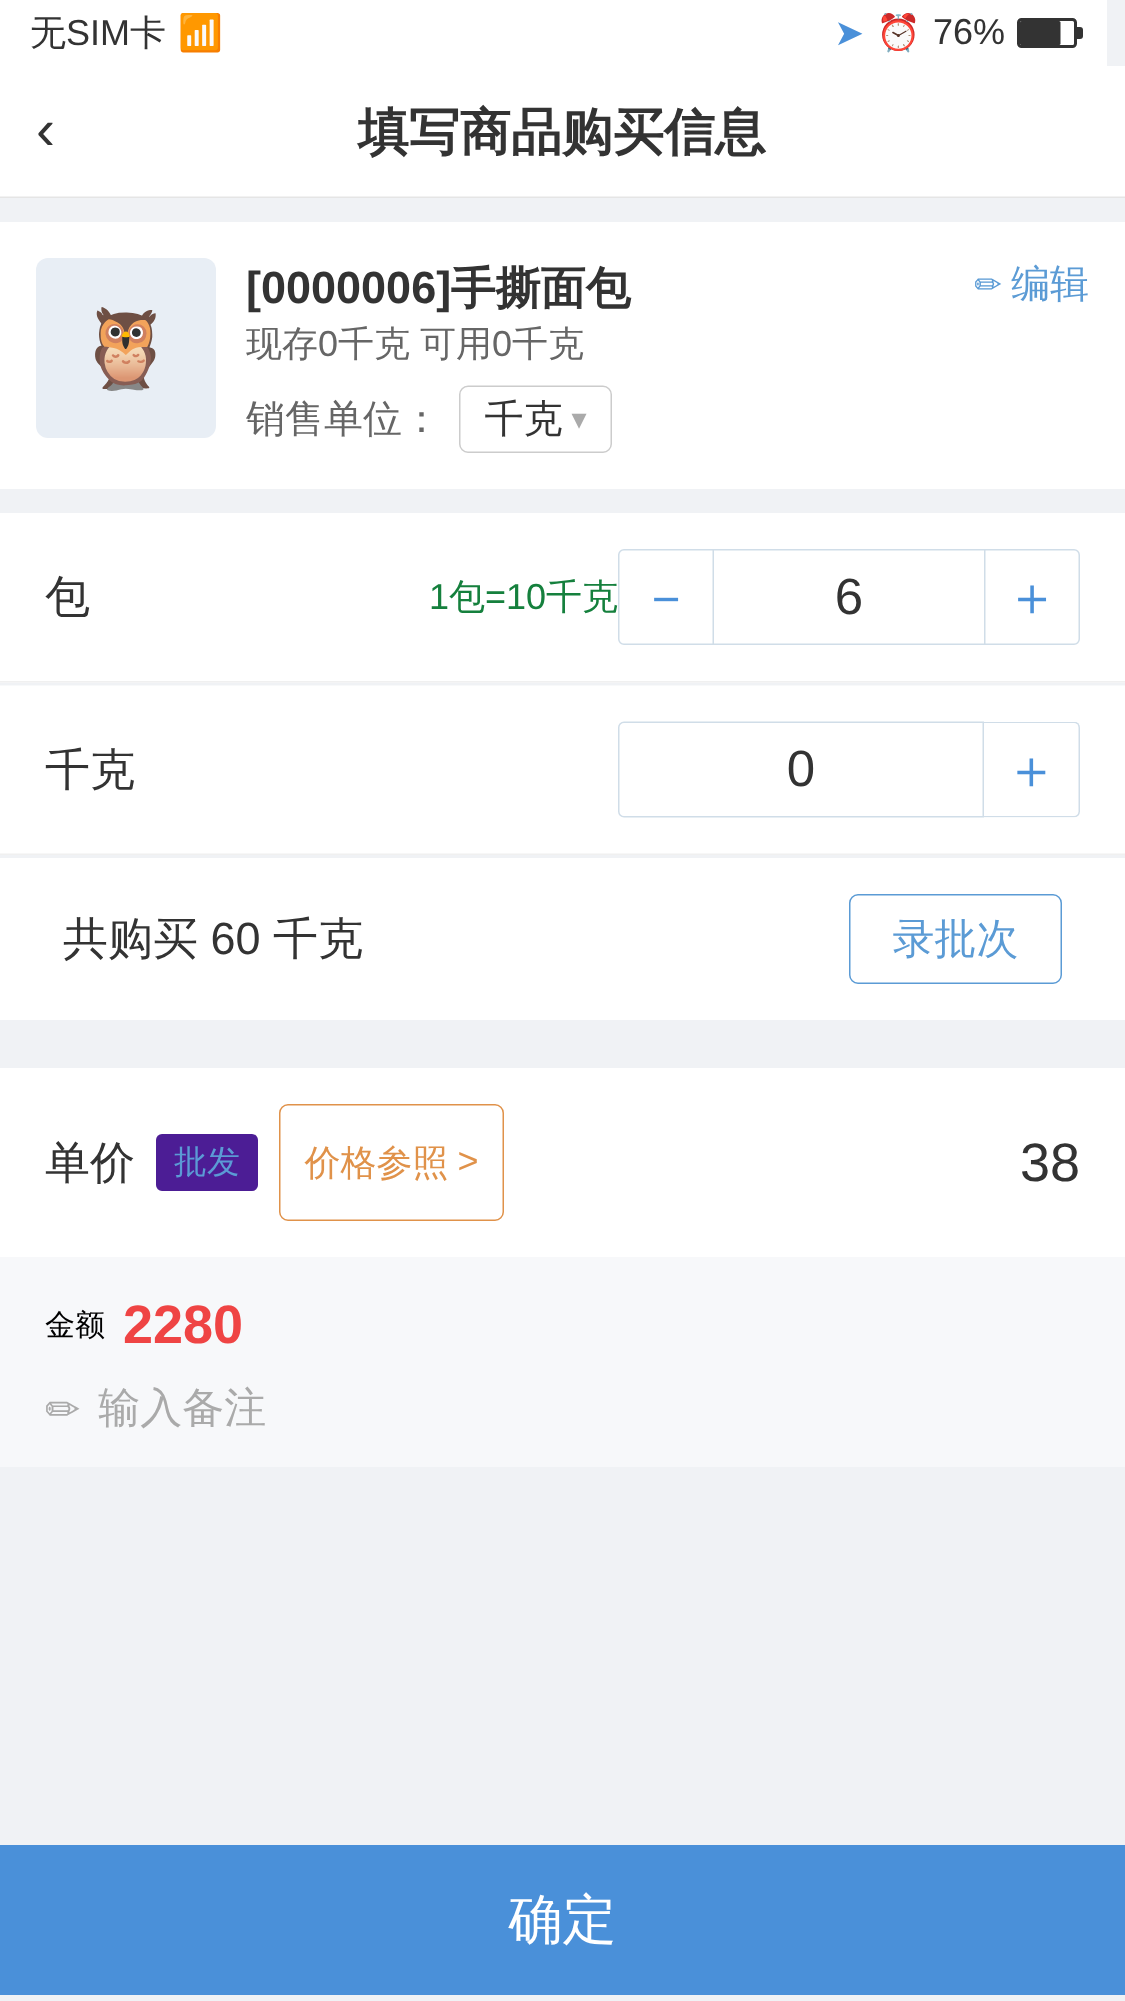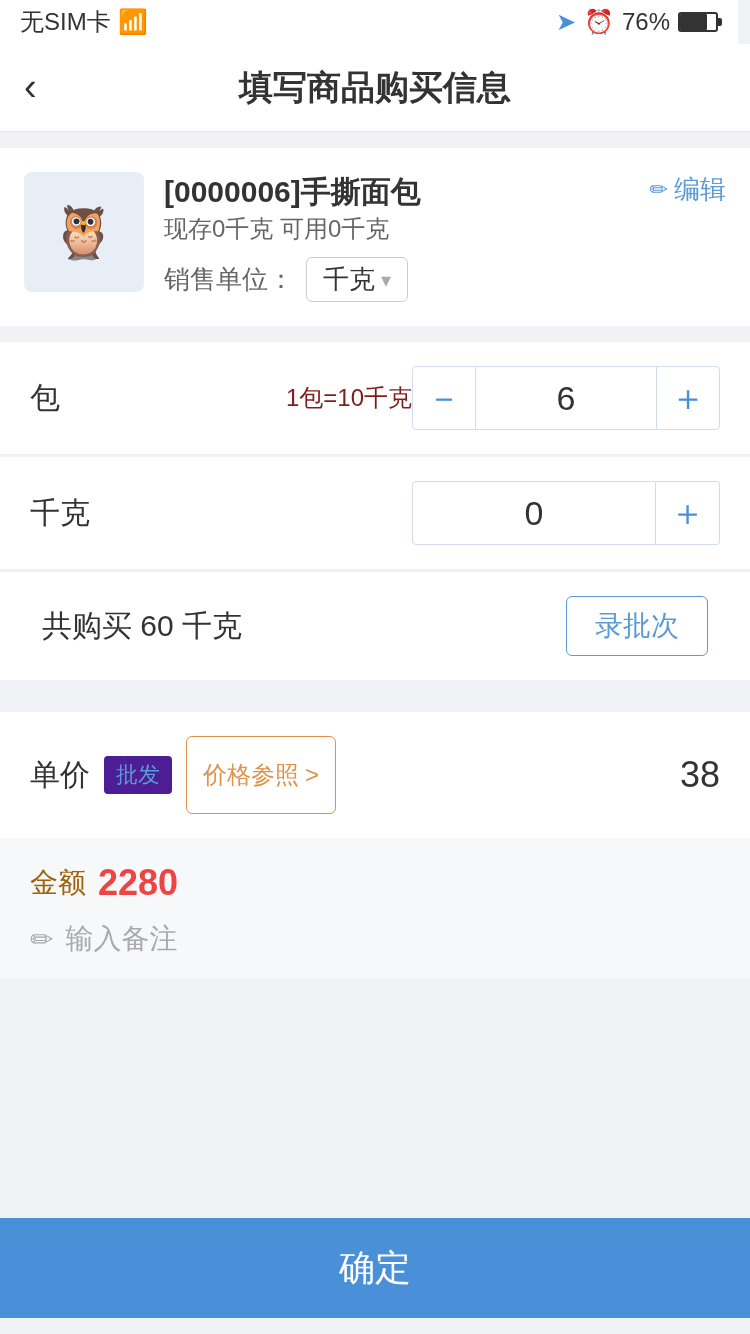--- a/index.html
+++ b/index.html
@@ -124,21 +124,21 @@
       padding: 24px 30px;
       border-bottom: 1px solid #f0f0f0;
     }
     .qty-label {
       font-size: 30px;
       color: #333;
       flex: 1;
     }
     .qty-hint {
       font-size: 24px;
-      color: #7f1d1d;
+      color: #15803d;
       margin-left: 12px;
     }
     .qty-controls {
       display: flex;
       align-items: center;
       gap: 0;
     }
     .qty-btn {
       width: 64px;
       height: 64px;
@@ -245,22 +245,22 @@
       background: #f7f8fa;
       margin-top: 0;
       padding: 24px 30px 20px;
     }
     .amount-row {
       display: flex;
       align-items: center;
       margin-bottom: 16px;
     }
     .amount-label {
-      font-size: 28px;
-      color: #a16207;
+      font-size: 20px;
+      color: #000000;
     }
     .amount-value {
       font-size: 36px;
       color: #ef4444;
       font-weight: 600;
       margin-left: 12px;
     }
     .remark-row {
       display: flex;
       align-items: center;
@@ -283,21 +283,21 @@
       height: 100px;
       background: #4a90d9;
       color: #fff;
       font-size: 36px;
       border: none;
       cursor: pointer;
       display: flex;
       align-items: center;
       justify-content: center;
       position: fixed;
-      bottom: 16px;
+      bottom: 4px;
       left: 0;
     }
   </style>
 </head>
 <body>
 
 <div class="status-bar">
   <div class="status-left">
     <span>无SIM卡</span>
     <span>📶</span>

